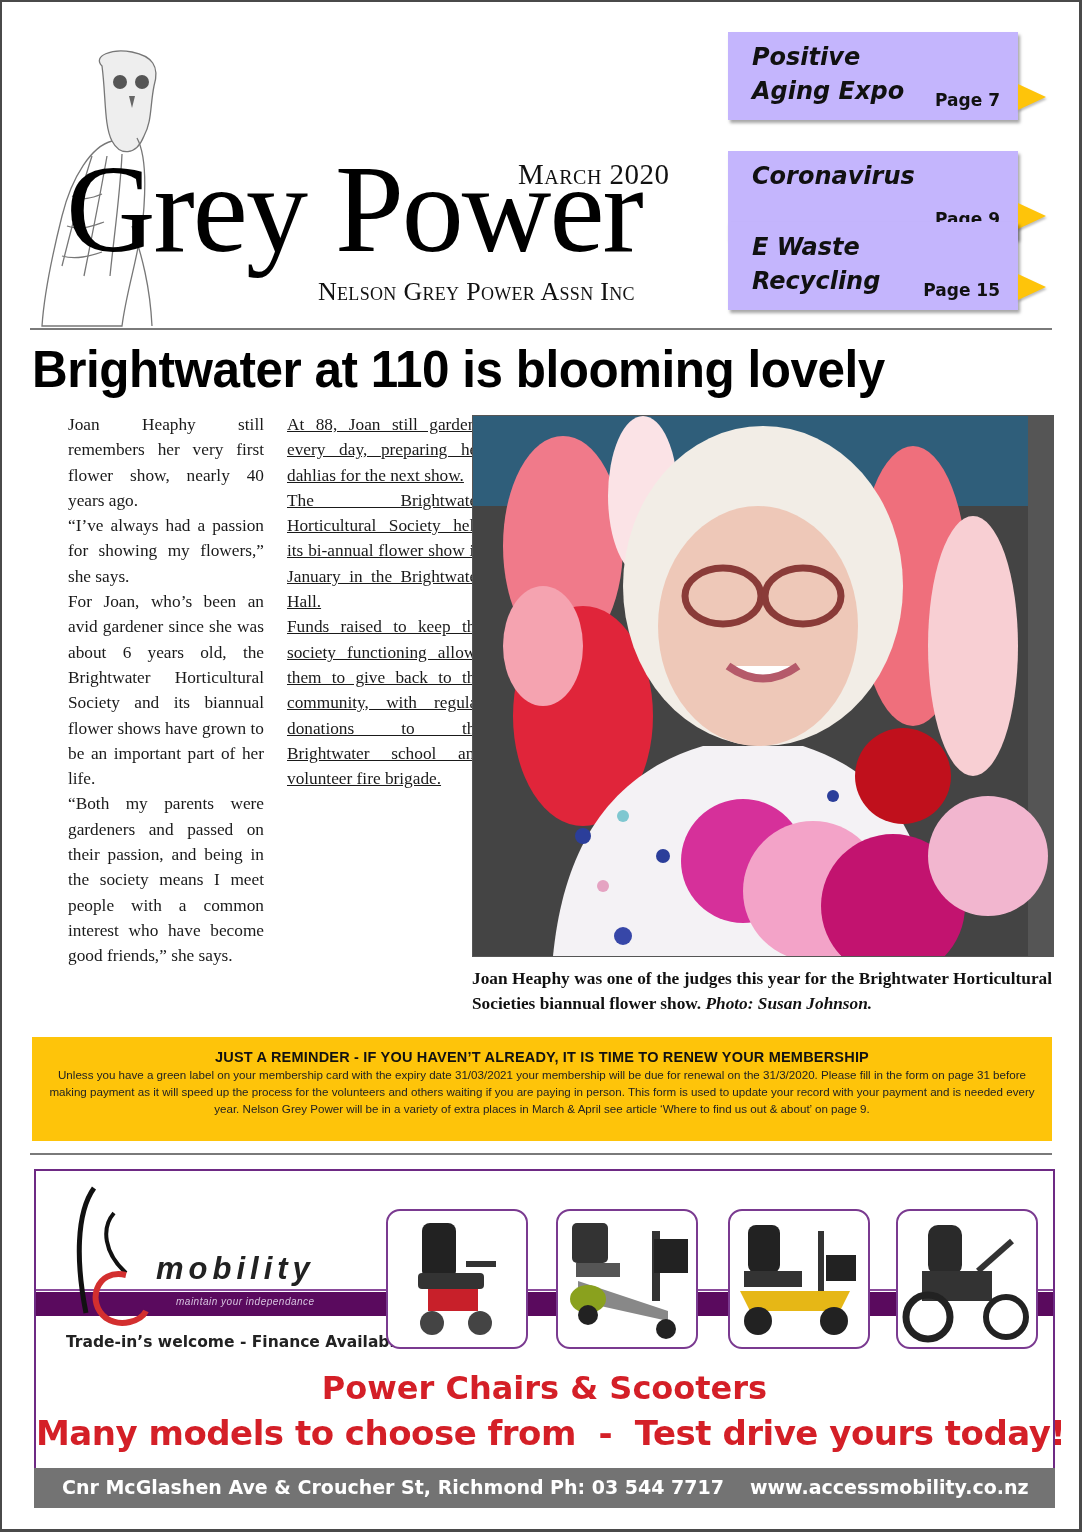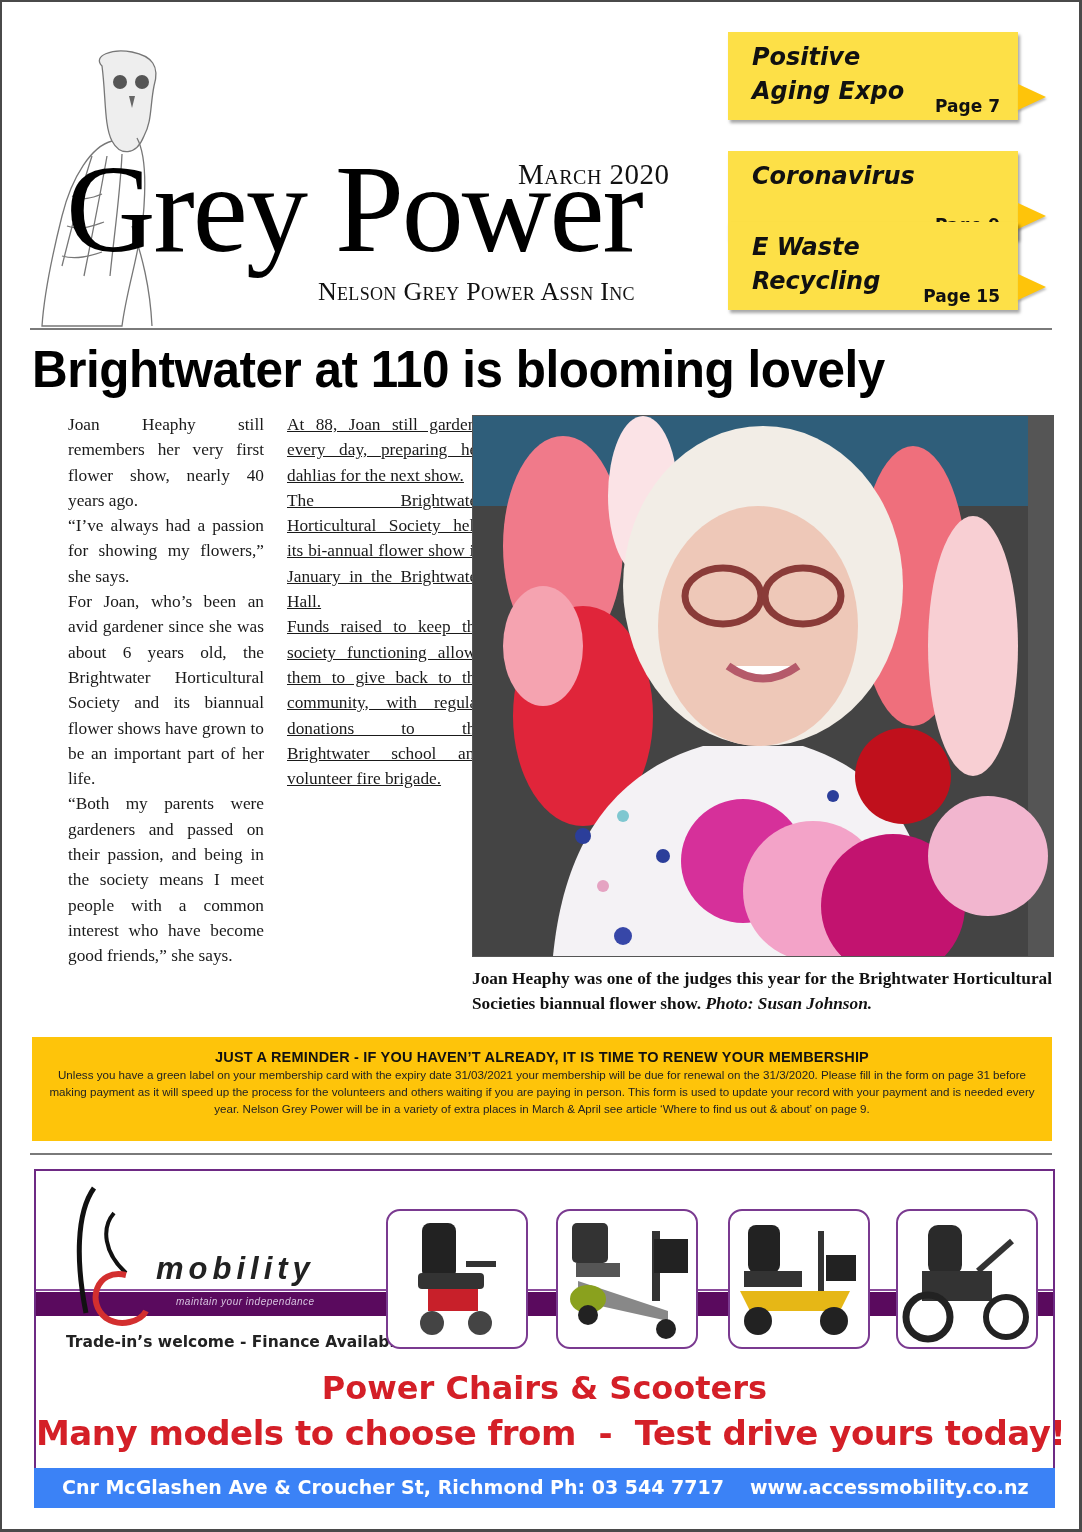--- a/index.html
+++ b/index.html
@@ -10,24 +10,24 @@
   .dsans{font-family:"DejaVu Sans","Liberation Sans",sans-serif;}
 
   
   .owl{position:absolute;left:30px;top:24px;width:152px;height:302px;}
   .title{position:absolute;left:64px;top:146px;font-size:124px;line-height:1;color:#000;letter-spacing:-2px;white-space:nowrap;}
   .date{position:absolute;left:516px;top:156px;font-size:29px;color:#111;font-variant:small-caps;letter-spacing:0.5px;}
   .assn{position:absolute;left:316px;top:275px;font-size:26px;color:#111;font-variant:small-caps;letter-spacing:0.3px;white-space:nowrap;}
   .rule{position:absolute;height:2px;background:#7a7a7a;}
 
   
-  .teaser{position:absolute;left:726px;width:290px;height:88px;background:#fde047;box-shadow:2px 3px 3px rgba(0,0,0,0.35);}
+  .teaser{position:absolute;left:726px;width:290px;height:88px;background:#c4b5fd;box-shadow:2px 3px 3px rgba(0,0,0,0.35);}
   .teaser .arrow{position:absolute;right:-28px;bottom:10px;width:0;height:0;border-top:13px solid transparent;border-bottom:13px solid transparent;border-left:28px solid #fec40a;filter:drop-shadow(1px 2px 1px rgba(0,0,0,0.25));}
   .teaser .tt{position:absolute;left:24px;top:8px;width:190px;font-size:24px;font-weight:bold;font-style:italic;line-height:34px;color:#111;}
-  .teaser .pg{position:absolute;right:18px;bottom:4px;font-size:17px;font-weight:bold;color:#111;}
+  .teaser .pg{position:absolute;right:18px;bottom:10px;font-size:17px;font-weight:bold;color:#111;}
 
   
   .headline{position:absolute;left:30px;top:337px;font-size:52px;font-weight:bold;color:#000;white-space:nowrap;letter-spacing:-0.5px;transform:scaleX(0.95);transform-origin:left;}
 
   
   .col{position:absolute;top:410px;width:196px;font-size:17.3px;line-height:25.3px;color:#1a1a1a;text-align:justify;margin-left:36px;}
   .col p{margin:0;hyphens:auto;}
   .col1{left:30px;}
   .col2{left:249px;text-decoration:underline;}
 
@@ -45,21 +45,21 @@
   .ad .band{position:absolute;left:0;top:121px;width:100%;height:24px;background:#5a0a5e;}
   .ad .band2{position:absolute;left:0;top:118px;width:100%;height:2px;background:#8a4b9b;}
   .logoimg{position:absolute;left:30px;top:12px;width:90px;height:150px;}
   .access{position:absolute;left:124px;top:16px;font-size:58px;font-weight:bold;color:#5d0f64;letter-spacing:-1px;line-height:1;}
   .mobility{position:absolute;left:120px;top:82px;font-size:31px;font-weight:bold;font-style:italic;color:#222;letter-spacing:5px;line-height:1;}
   .tagline{position:absolute;left:140px;top:125px;font-size:10px;font-style:italic;color:#d7c3e0;letter-spacing:0.5px;}
   .tradein{position:absolute;left:30px;top:162px;font-size:15.5px;font-weight:bold;color:#222;}
   .prod{position:absolute;top:38px;width:138px;height:136px;border:2px solid #7a3a90;border-radius:14px;background:#fff;overflow:hidden;}
   .ad .h1{position:absolute;left:0;width:100%;top:198px;text-align:center;font-size:32px;font-weight:bold;color:#d41f27;}
   .ad .h2{position:absolute;left:0;width:100%;top:242px;text-align:center;font-size:34px;font-weight:bold;color:#d41f27;letter-spacing:-0.5px;white-space:pre;}
-  .footbar{position:absolute;left:32px;top:1466px;width:1021px;height:40px;background:#3b82f6;color:#fff;font-size:19px;font-weight:bold;}
+  .footbar{position:absolute;left:32px;top:1466px;width:1021px;height:40px;background:#737373;color:#fff;font-size:19px;font-weight:bold;}
   .footbar span{position:absolute;top:8px;white-space:nowrap;}
 </style>
 </head>
 <body>
 
 <div class="page">
 
   <svg class="owl" viewBox="0 0 152 302">
     <g fill="none" stroke="#777" stroke-width="1.3">
       <path d="M70 40 C60 30 80 22 100 26 C120 30 128 40 122 60 C118 80 120 95 112 110 C104 130 88 130 80 115 C72 100 74 70 70 40Z" fill="#eee"></path>

